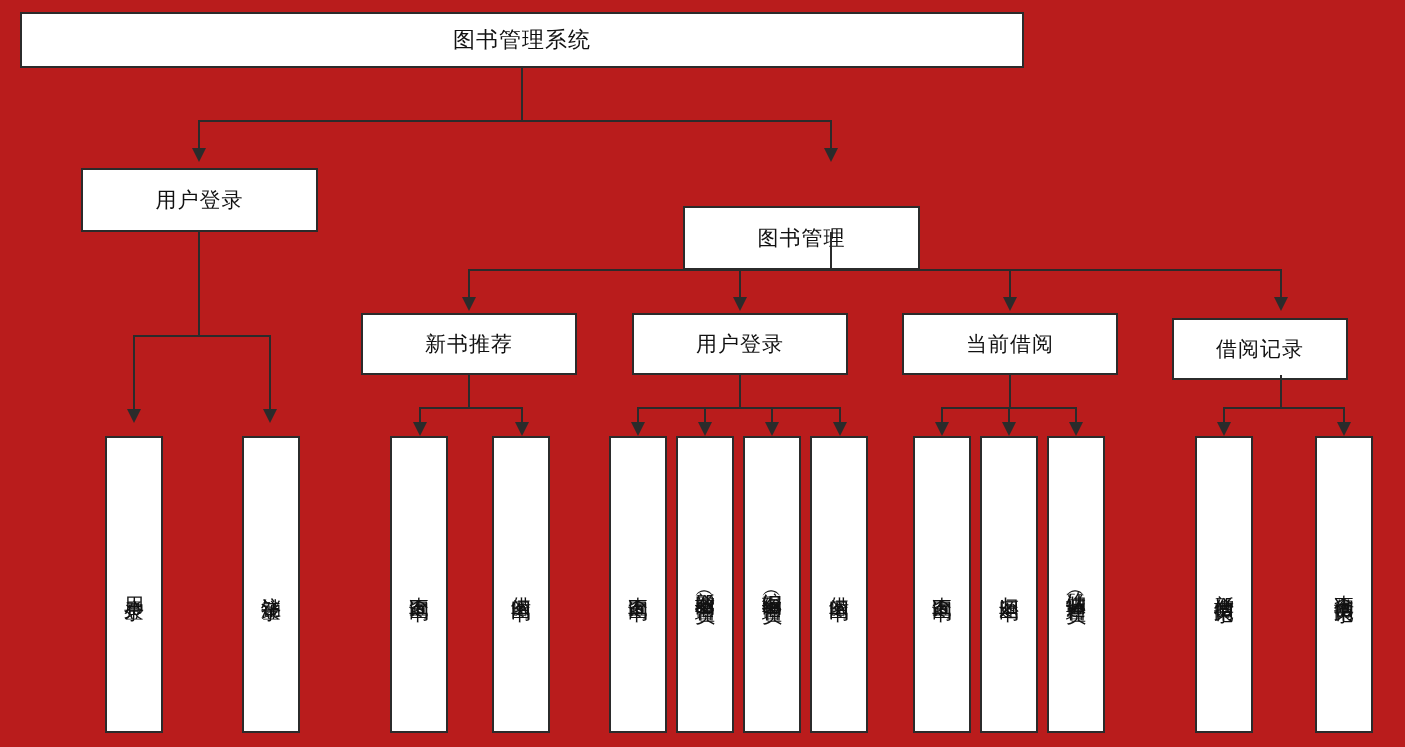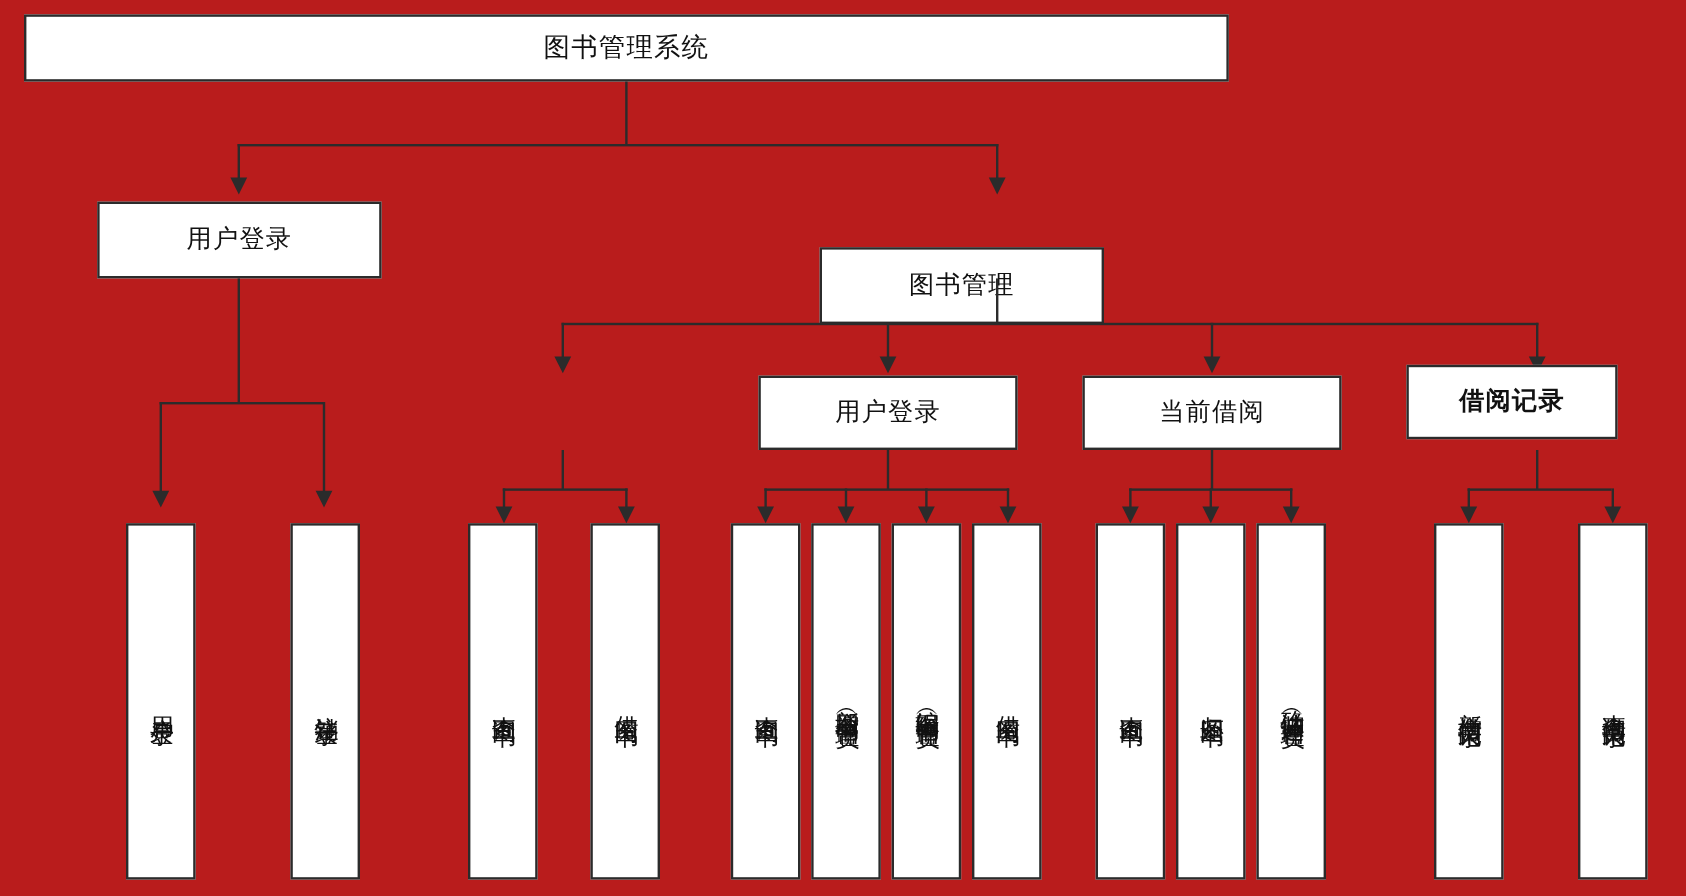--- a/index.html
+++ b/index.html
@@ -110,27 +110,30 @@
 
   <div class="edge v" style="left:739px; top:269px; width:2px; height:30px;"></div>
   <div class="arrow" style="left:733px; top:297px;"></div>
 
   <div class="edge v" style="left:1009px; top:269px; width:2px; height:30px;"></div>
   <div class="arrow" style="left:1003px; top:297px;"></div>
 
   <div class="edge v" style="left:1280px; top:269px; width:2px; height:30px;"></div>
   <div class="arrow" style="left:1274px; top:297px;"></div>
 
+  <div class="node horiz" style="left:361px; top:313px; width:216px; height:62px;">
+    <span>新书推荐</span>
+  </div>
   <div class="node horiz" style="left:632px; top:313px; width:216px; height:62px;">
     <span>用户登录</span>
   </div>
   <div class="node horiz" style="left:902px; top:313px; width:216px; height:62px;">
     <span>当前借阅</span>
   </div>
-  <div class="node horiz" style="left:1172px; top:304px; width:176px; height:62px;font-weight:bold;">
+  <div class="node horiz" style="left:1172px; top:318px; width:176px; height:62px;">
     <span>借阅记录</span>
   </div>
 
   <div class="edge v" style="left:468px; top:375px; width:2px; height:33px;"></div>
   <div class="edge h" style="left:419px; top:407px; width:104px; height:2px;"></div>
   <div class="edge v" style="left:419px; top:407px; width:2px; height:18px;"></div>
   <div class="arrow" style="left:413px; top:422px;"></div>
   <div class="edge v" style="left:521px; top:407px; width:2px; height:18px;"></div>
   <div class="arrow" style="left:515px; top:422px;"></div>
 

